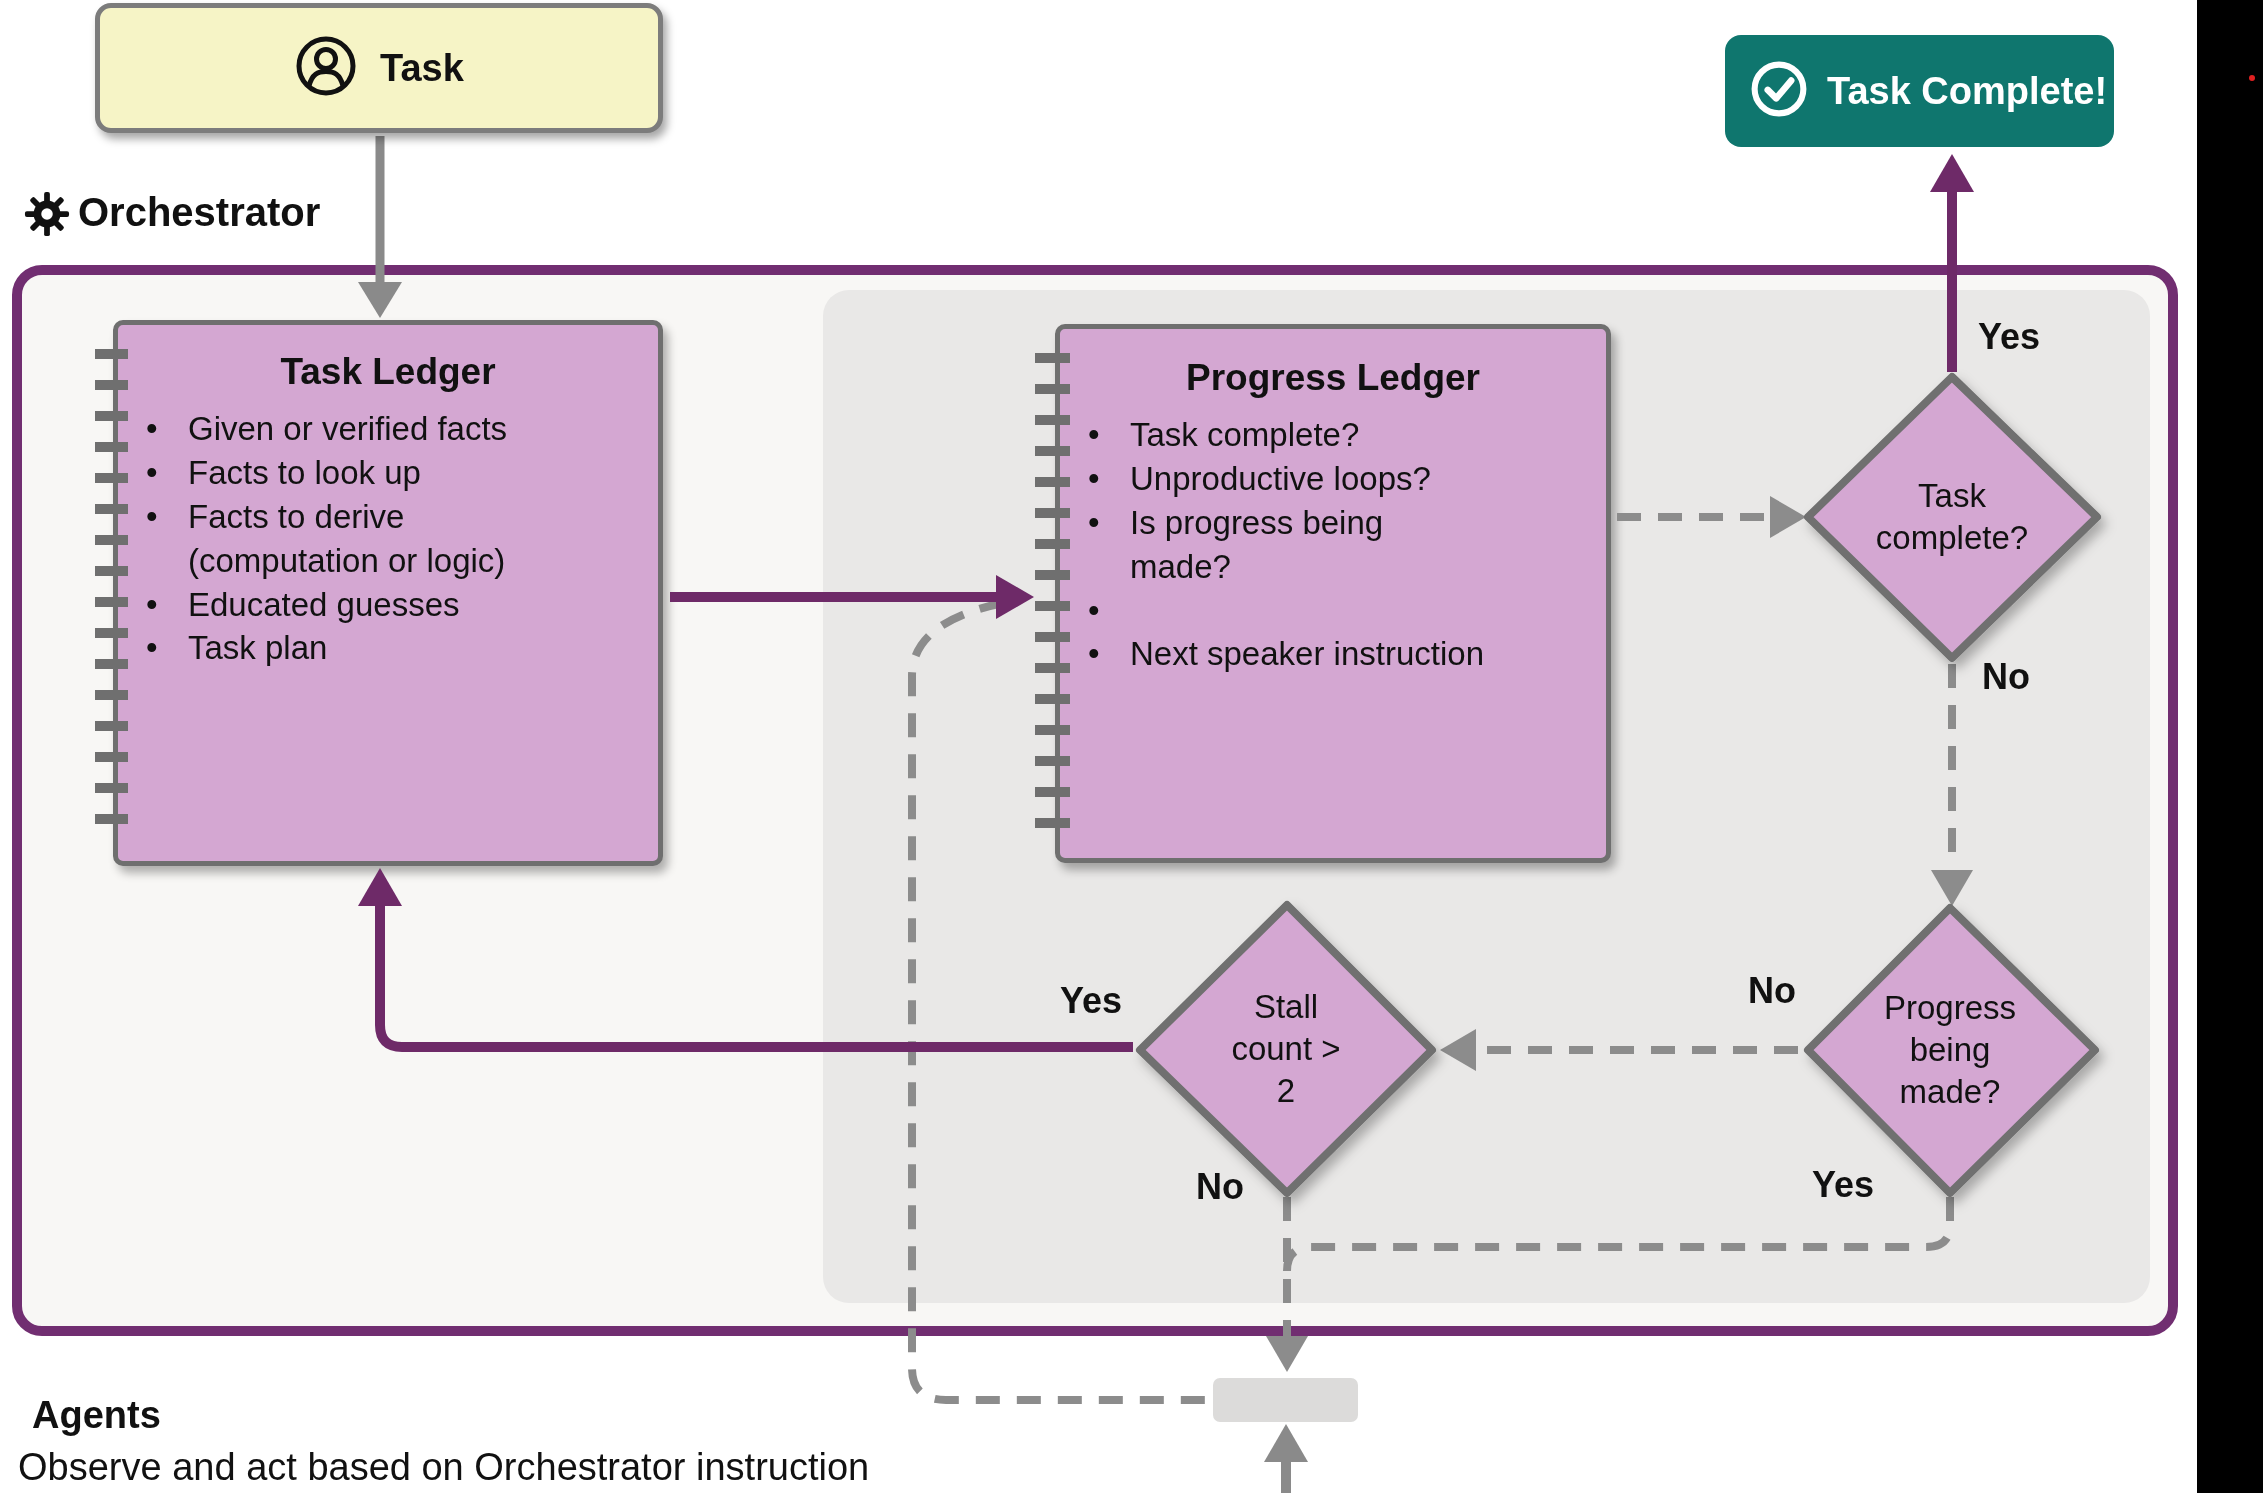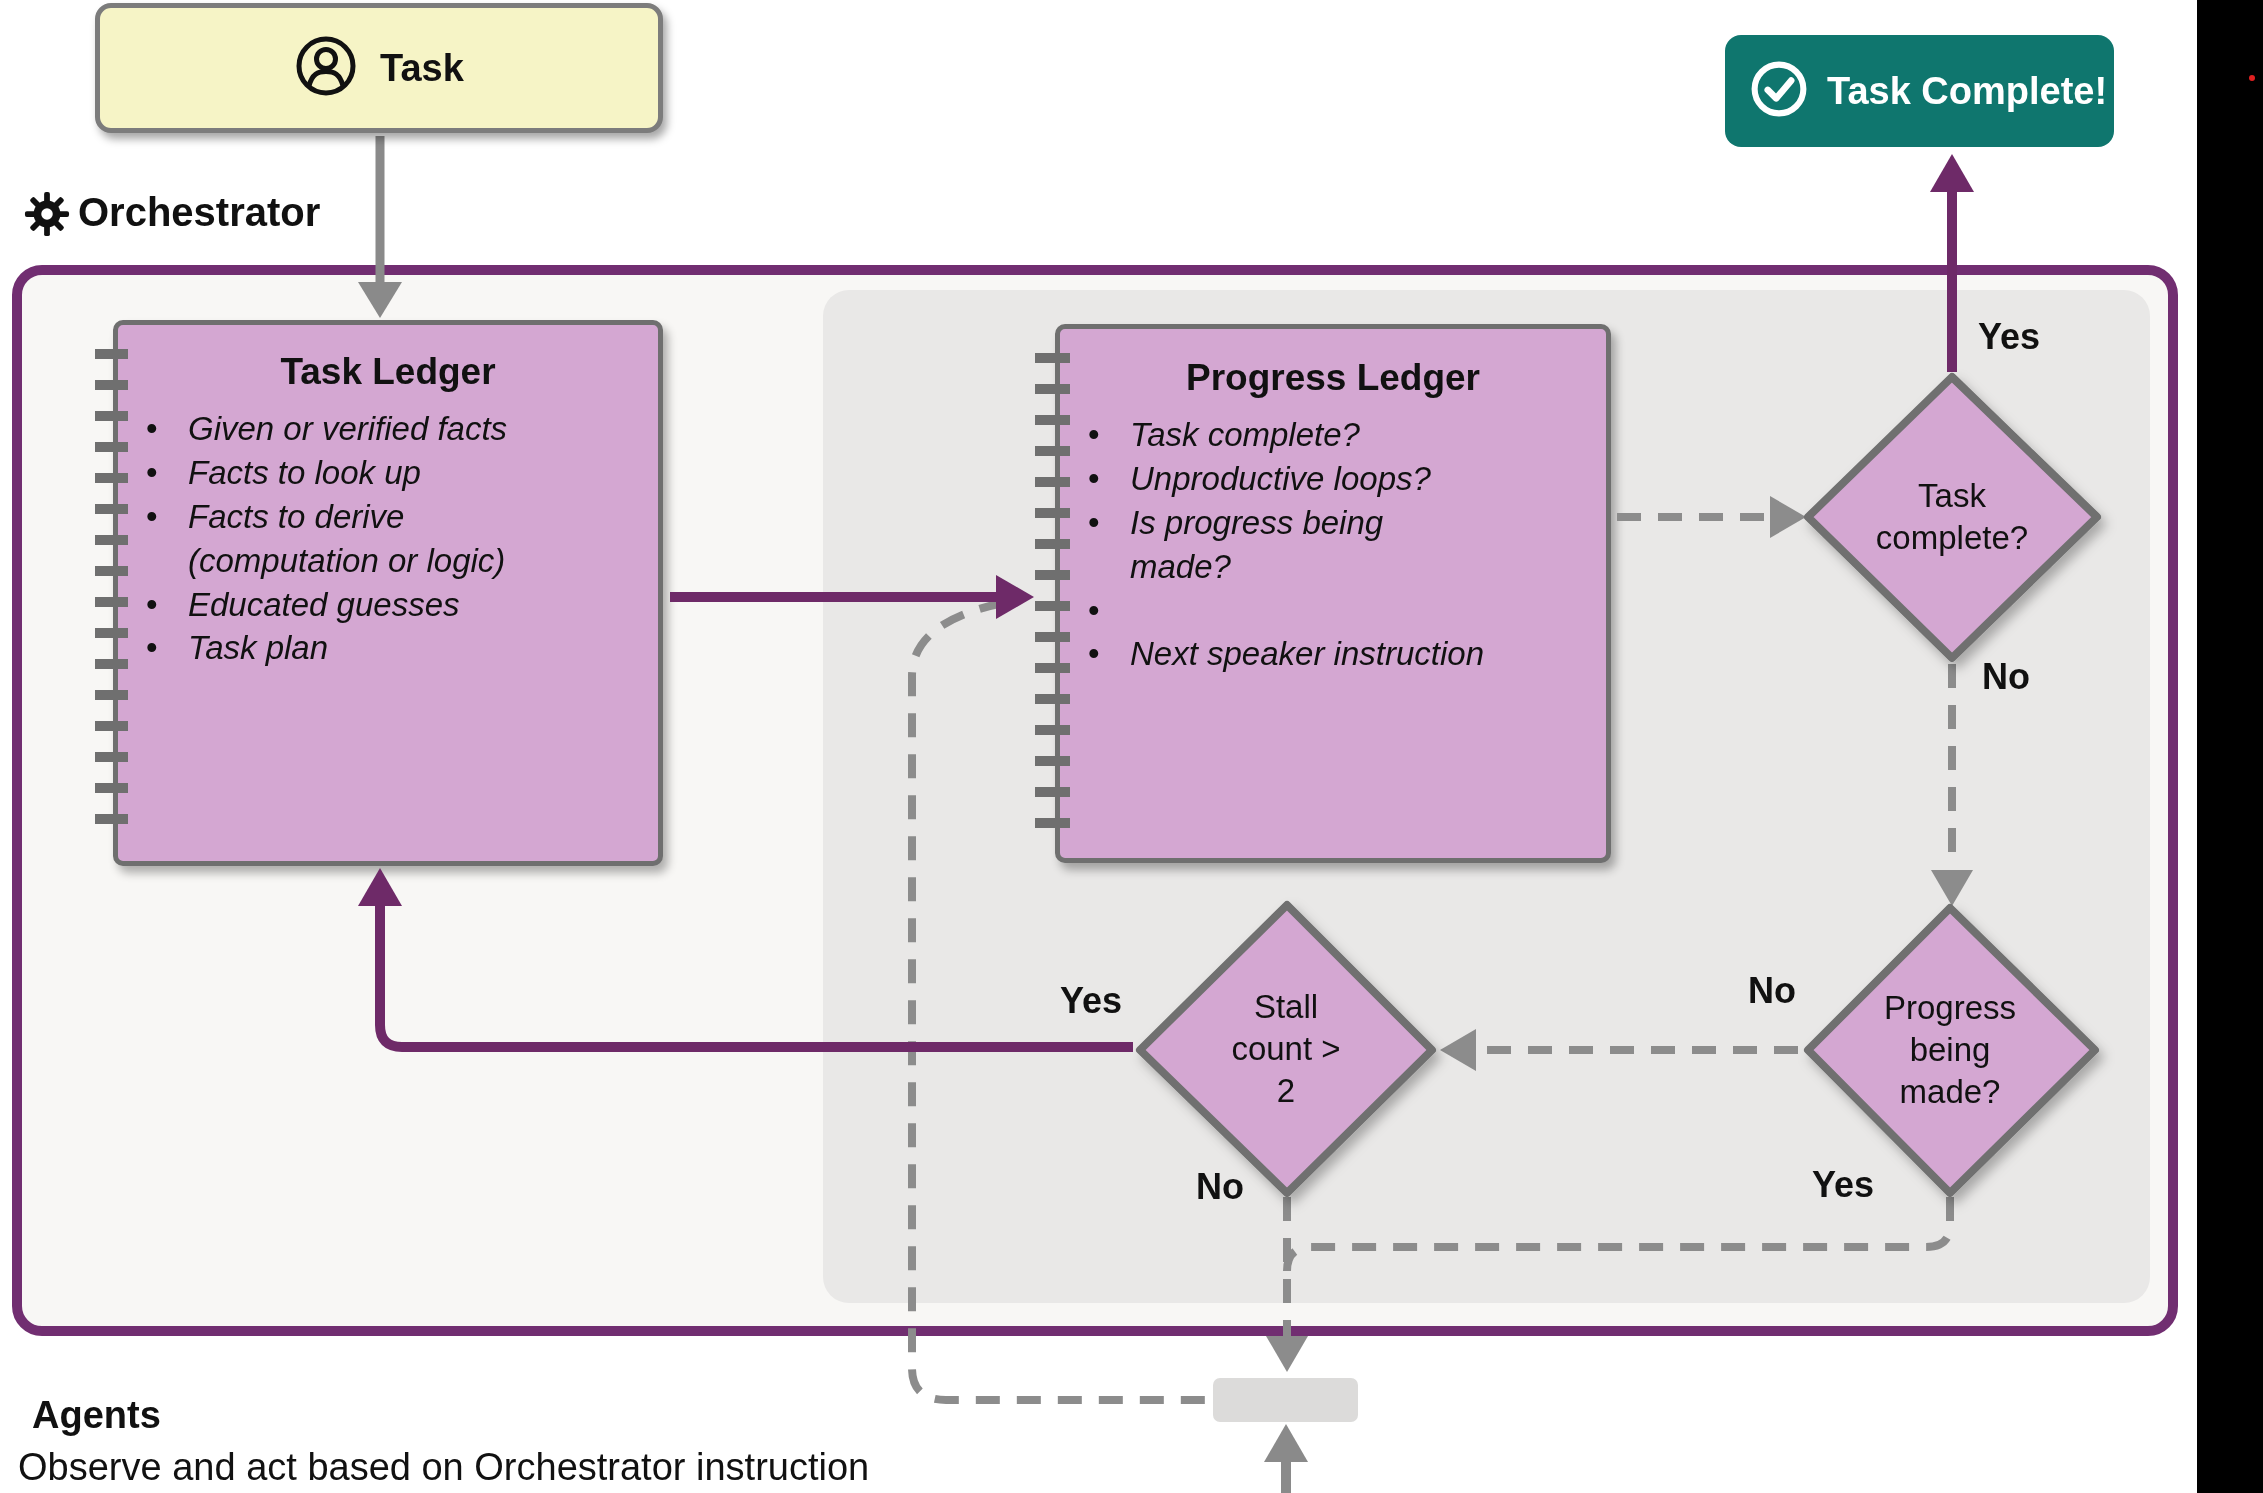--- a/index.html
+++ b/index.html
@@ -27,21 +27,21 @@
   
   .ledger{position:absolute;box-sizing:border-box;background:#D4A7D2;border:5px solid #6F6F6F;
     border-radius:10px;box-shadow:5px 7px 10px rgba(0,0,0,.30);}
   .ledger-task{left:113px;top:320px;width:550px;height:546px;}
   .ledger-progress{left:1055px;top:324px;width:556px;height:539px;}
   .ledger .title{text-align:center;font-size:37px;font-weight:bold;}
   .ledger .subtitle{text-align:center;font-size:33px;}
   .ledger .list{margin-top:14px;padding:0 14px 0 28px;}
   .li{display:flex;font-size:33px;line-height:1.33;}
   .li .dot{width:42px;flex:0 0 42px;}
-  .li .t{white-space:pre-line;font-style:italic;}
+  .li .t{white-space:pre-line;}
   .ledger-task .title{margin-top:26px;}
   .ledger-task .subtitle{margin-top:46px;}
   .ledger-progress .title{margin-top:28px;}
   .ledger-progress .subtitle{margin-top:44px;}
   .spiral{position:absolute;background:repeating-linear-gradient(to bottom,#6F6F6F 0 10px,rgba(0,0,0,0) 10px 31px);}
   .spiral-task{left:95px;top:349px;width:33px;height:492px;}
   .spiral-progress{left:1035px;top:353px;width:35px;height:487px;}
 
   
   .diamond-label{position:absolute;display:flex;align-items:center;justify-content:center;

